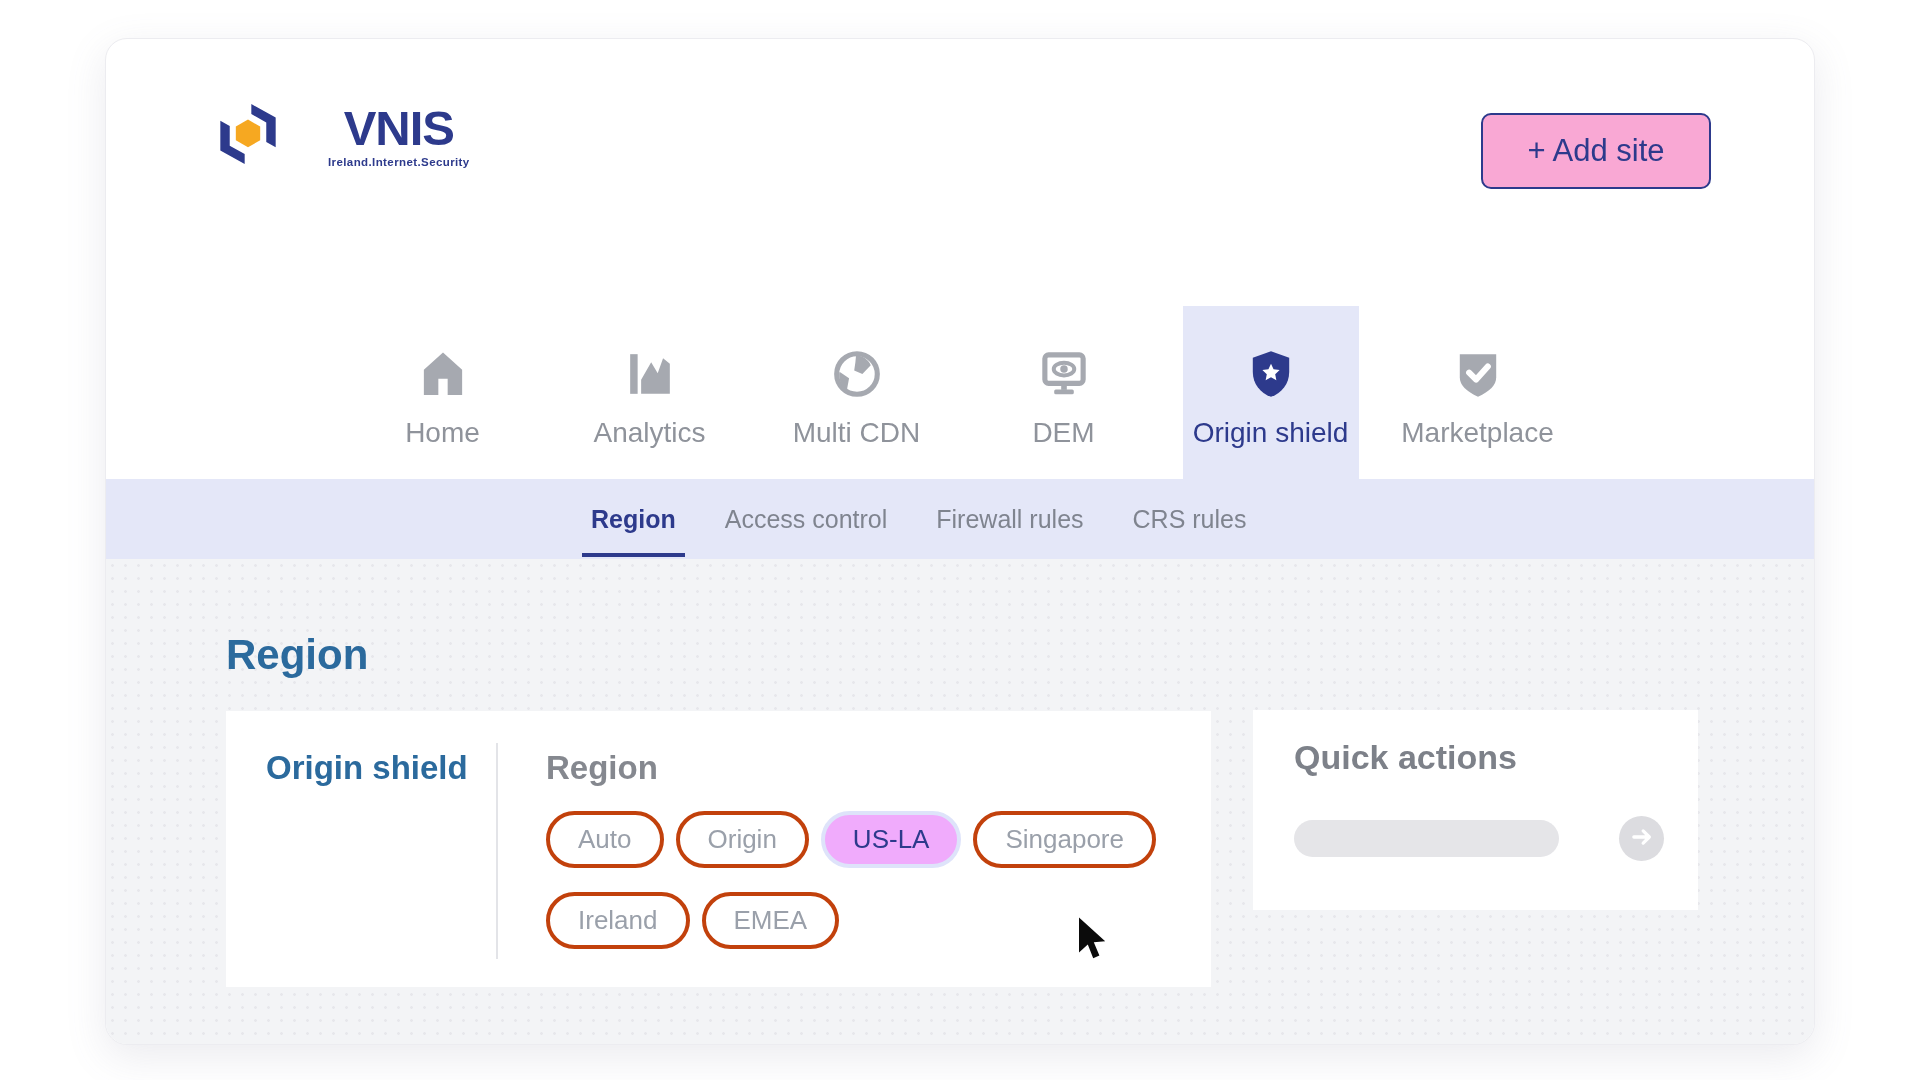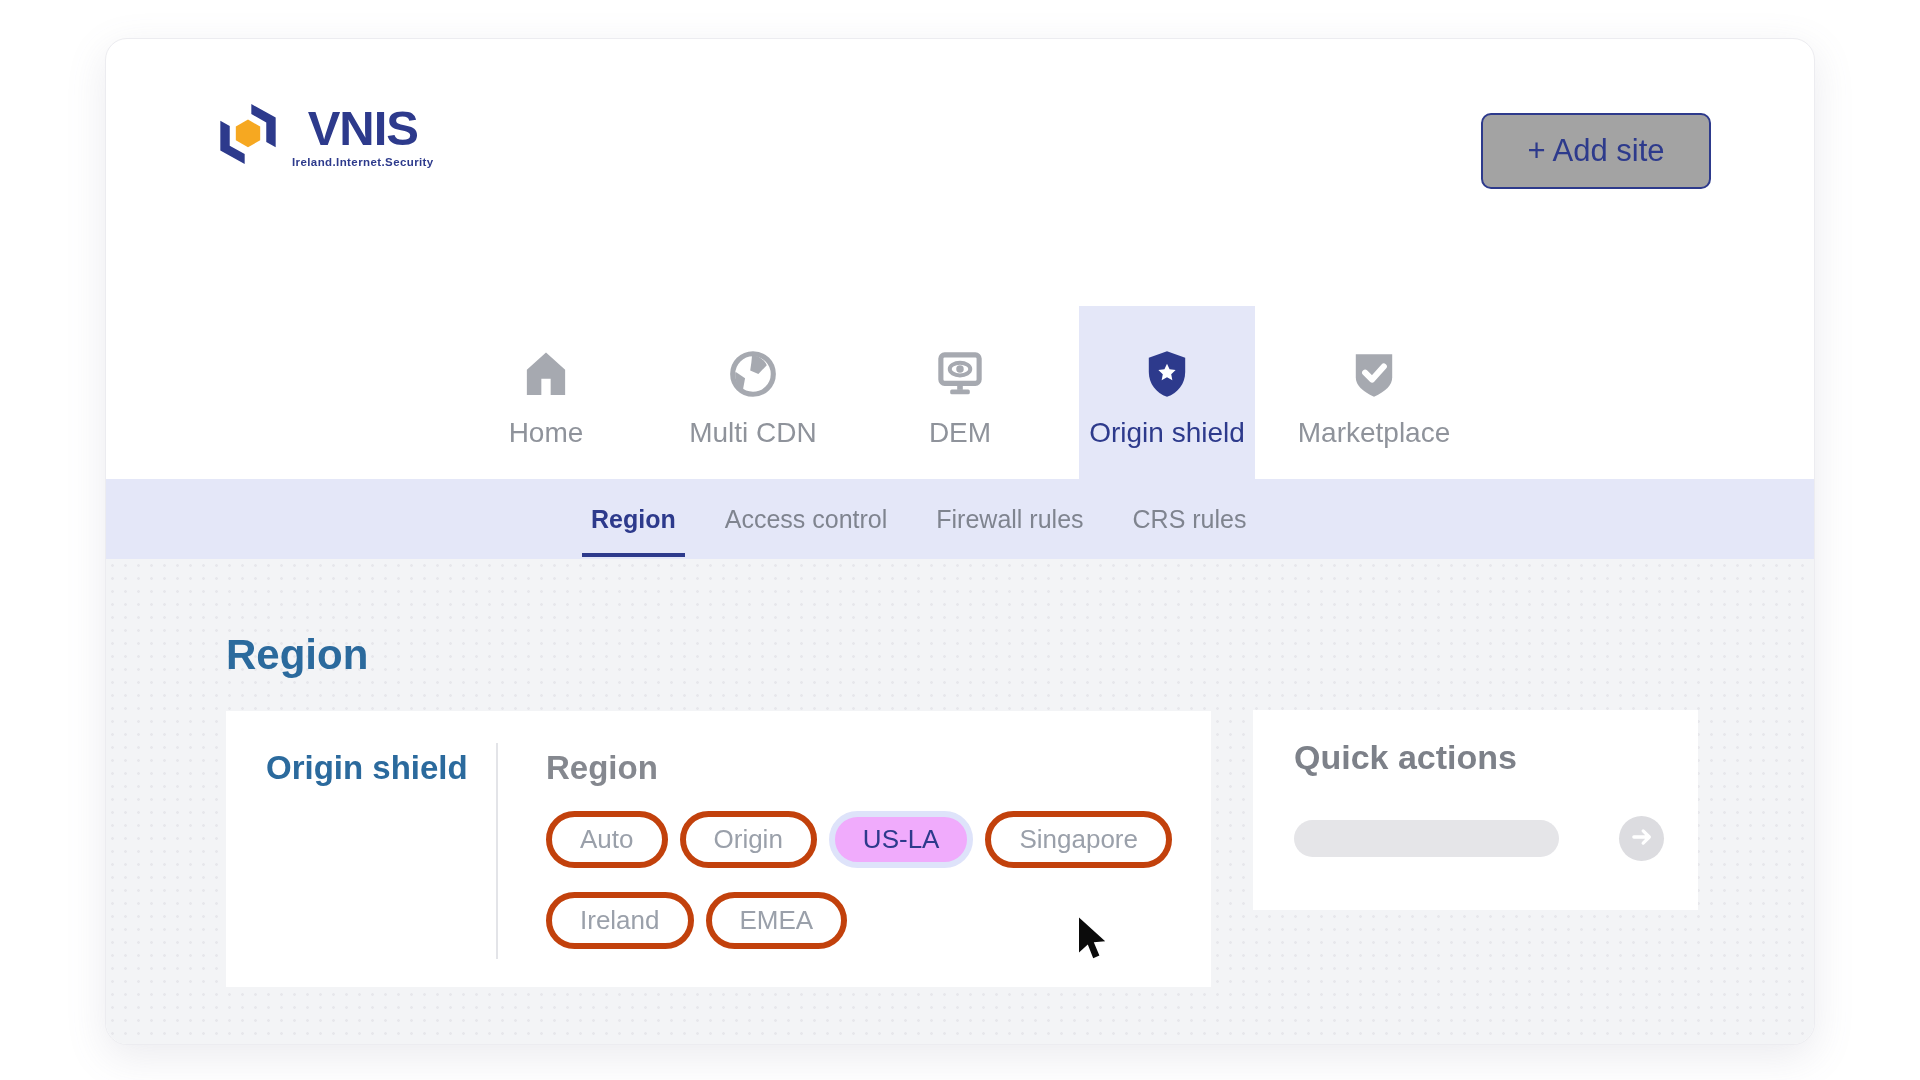--- a/index.html
+++ b/index.html
@@ -5,26 +5,26 @@
   * { margin:0; padding:0; box-sizing:border-box; }
   html,body { width:1920px; height:1080px; background:#ffffff; overflow:hidden;
               font-family:"Liberation Sans", sans-serif; }
 
   .window { position:absolute; left:105px; top:38px; width:1710px; height:1007px;
             background:#ffffff; border:1px solid #ececf0; border-radius:22px;
             box-shadow:0 12px 40px rgba(110,115,140,.14); overflow:hidden; }
 
   
   .logo { position:absolute; left:106px; top:64px; display:flex; align-items:center; gap:8px; cursor:pointer; }
-  .logo-text { display:flex; flex-direction:column; align-items:center; }
+  .logo-text { display:flex; flex-direction:column; align-items:center;margin-left:36px; }
   .logo-name { font-size:49px; font-weight:bold; color:#2d3a8c; letter-spacing:-1px; line-height:1; }
   .logo-tagline { font-size:11.5px; font-weight:bold; color:#2d3a8c; letter-spacing:.4px; margin-top:3px; }
 
   .add-site { position:absolute; right:103px; top:74px; width:230px; height:76px;
-              border:2.5px solid #2d3a8c; border-radius:10px; background:#a3a3a3;
+              border:2.5px solid #2d3a8c; border-radius:10px; background:#f9a8d4;
               color:#2d3a8c; font-size:31px; font-family:inherit;
               display:flex; align-items:center; justify-content:center; cursor:pointer; }
 
   
   .nav { position:absolute; left:0; top:267px; width:100%; height:173px;
          display:flex; justify-content:center; gap:31px; }
   .nav-item { width:176px; height:173px; display:flex; flex-direction:column;
               align-items:center; padding-top:40px; cursor:pointer; color:#a6a9b0; }
   .nav-item .nav-icon { width:56px; height:56px; }
   .nav-item .nav-icon svg { width:56px; height:56px; display:block; }
@@ -48,21 +48,21 @@
              background-size:13px 13px; }
   .page-title { position:absolute; left:120px; top:72px; font-size:42px; font-weight:bold; color:#2b6a9d; }
 
   .card { position:absolute; background:#ffffff; }
   .main-card { left:120px; top:152px; width:985px; height:276px; }
   .card-left-title { position:absolute; left:40px; top:38px; font-size:33px; font-weight:bold; color:#2b6a9d; }
   .card-divider { position:absolute; left:270px; top:32px; bottom:28px; width:2px; background:#e3e4e8; }
   .card-right { position:absolute; left:320px; top:38px; right:26px; }
   .section-title { font-size:33px; font-weight:bold; color:#85888f; }
   .chip-row { display:flex; gap:12px; margin-top:24px; }
-  .chip { height:57px; padding:0 28px; border:6px solid #c2410c; border-radius:29px;
+  .chip { height:57px; padding:0 28px; border:4px solid #c2410c; border-radius:29px;
           background:#fff; color:#9aa0aa; font-size:26px; font-family:inherit;
           display:flex; align-items:center; justify-content:center; cursor:pointer; white-space:nowrap; }
   .chip.selected { background:#f0abfc; border-color:#dee3fa; color:#2d3a8c; font-weight:500; }
 
   .qa-card { left:1147px; top:151px; width:445px; height:200px; }
   .qa-title { position:absolute; left:41px; top:28px; font-size:34px; font-weight:bold; color:#7d8189; }
   .qa-skeleton { position:absolute; left:41px; top:110px; width:265px; height:37px;
                  border-radius:19px; background:#e5e5e8; }
   .qa-arrow { position:absolute; left:366px; top:106px; width:45px; height:45px; border-radius:50%;
               background:#dcdce0; border:none; display:flex; align-items:center; justify-content:center;
@@ -93,20 +93,29 @@
   <button class="add-site">+ Add site</button>
 
   <nav class="nav">
     <div class="nav-item">
       <span class="nav-icon">
         <svg viewBox="0 0 24 24" fill="currentColor">
             <path fill-rule="evenodd" d="M12 2.8 L3.8 10.2 V21 H20.2 V10.2 Z M10 14 h4 v7 h-4 Z"></path>
           </svg>
       </span>
       <span class="nav-label">Home</span>
+    </div>
+    <div class="nav-item">
+      <span class="nav-icon">
+        <svg viewBox="0 0 24 24" fill="currentColor">
+            <rect x="3.5" y="3.5" width="3.2" height="17"></rect>
+            <path d="M8.2 20.5 V14.5 L12.5 7 L15.3 11.7 L17.6 5.3 L20.5 7.6 V20.5 Z"></path>
+          </svg>
+      </span>
+      <span class="nav-label">Analytics</span>
     </div>
     <div class="nav-item">
       <span class="nav-icon">
         <svg viewBox="0 0 24 24" fill="currentColor">
           <circle cx="12" cy="12" r="8.7" fill="none" stroke="currentColor" stroke-width="2.2"></circle>
           <path d="M11.6 3.9 c3 .4 5.2 1.9 6.3 4.3 l-3.6 3.8 -3.5-1.5 .5-3.4 z"></path>
           <path d="M4.8 11.3 l3.8 2.5 -.9 4.9 c-2.4-1.3-3.6-3.9-3.3-7.4 z"></path>
         </svg>
       </span>
       <span class="nav-label">Multi CDN</span>

